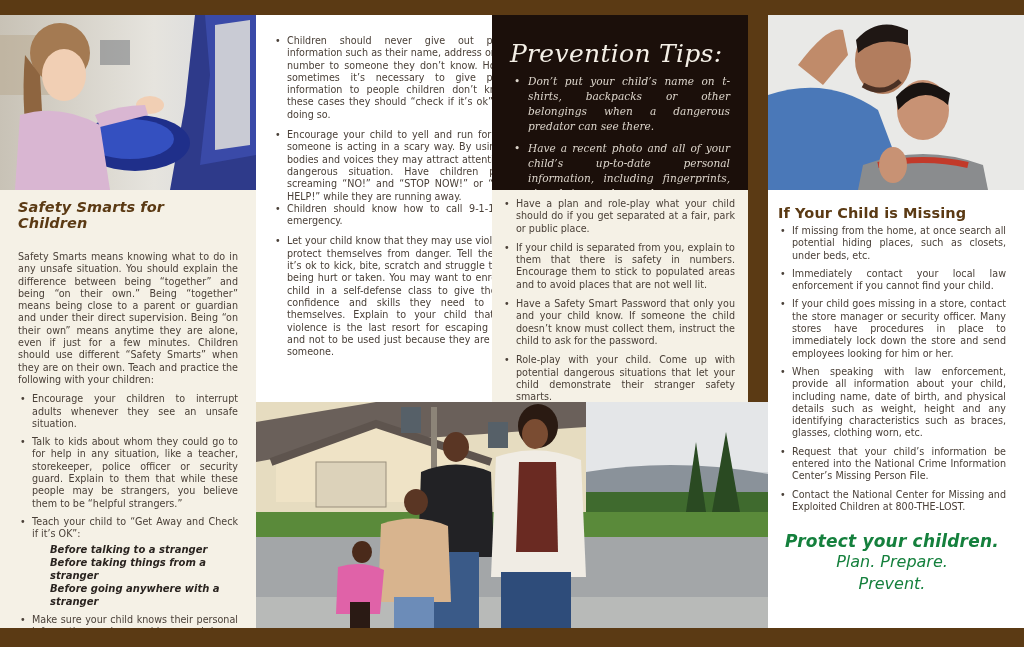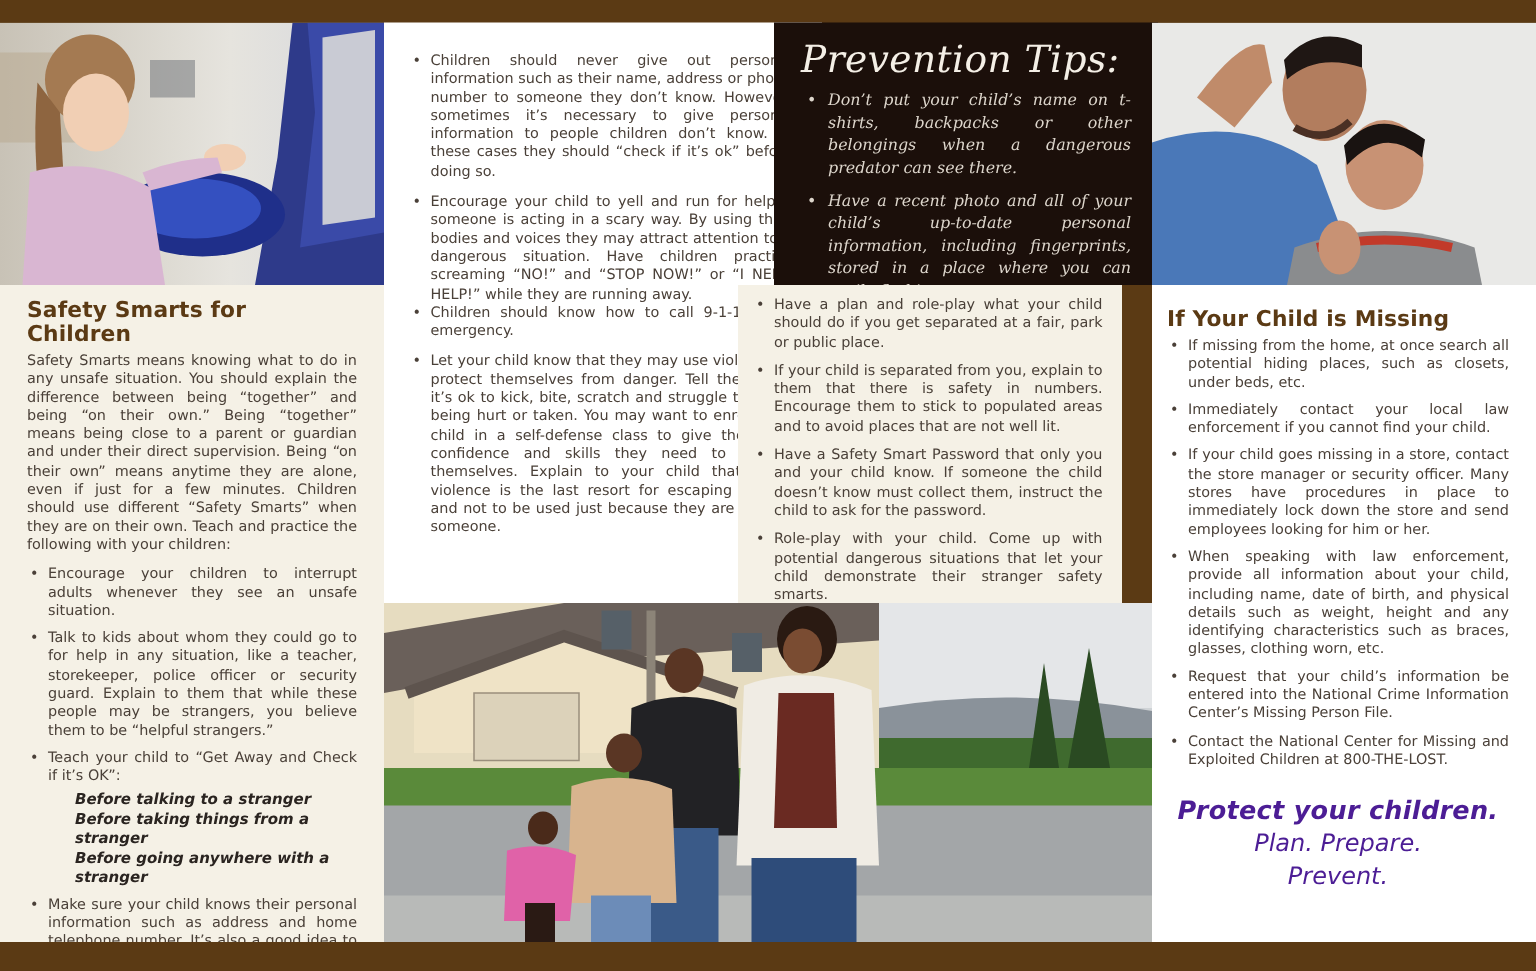--- a/index.html
+++ b/index.html
@@ -21,21 +21,21 @@
   ul.bullets { list-style: none; }
   ul.bullets li { position: relative; padding-left: 14px; margin-bottom: 6px; }
   ul.bullets li::before { content: "•"; position: absolute; left: 2px; top: 0; color: #4a4038; }
   .italics { font-style: italic; font-weight: bold; font-size: 10px; line-height: 13px; color: #2a2420; padding-left: 32px; margin: -2px 0 6px 0; }
 
   .tips-title { font-family: "DejaVu Serif", serif; font-style: italic; color: #f4efe6; font-size: 25px; letter-spacing: 0.3px; }
   ul.tips { list-style: none; }
   ul.tips li { position: relative; padding-left: 18px; margin-bottom: 7px; font-family: "DejaVu Serif", serif; font-style: italic; color: #ddd6cc; font-size: 10.6px; line-height: 15px; text-align: justify; }
   ul.tips li::before { content: "•"; position: absolute; left: 4px; top: 0; font-style: normal; }
 
-  .slogan { text-align: center; color: #4c1d95; }
+  .slogan { text-align: center; color: #15803d; }
   .slogan .s1 { font-weight: bold; font-style: italic; font-size: 17px; letter-spacing: 0.2px; }
   .slogan .s2, .slogan .s3 { font-style: italic; font-size: 16px; line-height: 22px; }
 </style>
 </head>
 <body>
 
 <div class="bar top"></div>
 
 <div class="photo" style="left:0;top:15px;width:256px;height:175px;">
   <svg width="256" height="175" viewBox="0 0 256 175">
@@ -56,21 +56,21 @@
     <ellipse cx="130" cy="124" rx="44" ry="20" fill="#3450c0"></ellipse>
     <ellipse cx="60" cy="38" rx="30" ry="30" fill="#a47a52"></ellipse>
     <ellipse cx="64" cy="60" rx="22" ry="26" fill="#f1cfb4"></ellipse>
     <path d="M25 40 Q20 100 32 150 L45 150 L40 60 Z" fill="#8e6540"></path>
     <path d="M20 100 Q60 88 100 110 L110 175 L15 175 Z" fill="#d9b6d2"></path>
     <ellipse cx="150" cy="90" rx="14" ry="9" fill="#f1cfb4"></ellipse>
     <path d="M95 100 Q120 90 145 90 L148 100 L100 112 Z" fill="#d9b6d2"></path>
   </svg>
 </div>
 <div class="panel cream" style="left:0;top:190px;width:256px;height:438px;padding:9px 18px 0 18px;">
-  <h2 class="sec" style="margin-bottom:4px;">Safety Smarts for Children</h2>
+  <h2 class="sec" style="margin-bottom:20px;font-style:italic;">Safety Smarts for Children</h2>
   <p class="body" style="margin-bottom:7px;">Safety Smarts means knowing what to do in any unsafe situation. You should explain the difference between being “together” and being “on their own.” Being “together” means being close to a parent or guardian and under their direct supervision. Being “on their own” means anytime they are alone, even if just for a few minutes. Children should use different “Safety Smarts” when they are on their own. Teach and practice the following with your children:</p>
   <ul class="bullets">
     <li>Encourage your children to interrupt adults whenever they see an unsafe situation.</li>
     <li>Talk to kids about whom they could go to for help in any situation, like a teacher, storekeeper, police officer or security guard. Explain to them that while these people may be strangers, you believe them to be “helpful strangers.”</li>
     <li style="margin-bottom:4px;">Teach your child to “Get Away and Check if it’s OK”:</li>
   </ul>
   <div class="italics">
     <div>Before talking to a stranger</div>
     <div>Before taking things from a stranger</div>
     <div>Before going anywhere with a stranger</div>
@@ -82,21 +82,21 @@
 
 <div class="panel white" style="left:256px;top:15px;width:292px;height:387px;padding:20px 20px 0 17px;">
   <ul class="bullets">
     <li style="margin-bottom:8px;">Children should never give out personal information such as their name, address or phone number to someone they don’t know. However, sometimes it’s necessary to give personal information to people children don’t know. In these cases they should “check if it’s ok” before doing so.</li>
     <li style="margin-bottom:0;">Encourage your child to yell and run for help if someone is acting in a scary way. By using their bodies and voices they may attract attention to a dangerous situation. Have children practice screaming “NO!” and “STOP NOW!” or “I NEED HELP!” while they are running away.</li>
     <li style="margin-bottom:8px;">Children should know how to call 9-1-1 in an emergency.</li>
     <li>Let your child know that they may use violence to protect themselves from danger. Tell them that it’s ok to kick, bite, scratch and struggle to avoid being hurt or taken. You may want to enroll your child in a self-defense class to give them the confidence and skills they need to protect themselves. Explain to your child that using violence is the last resort for escaping danger and not to be used just because they are mad at someone.</li>
   </ul>
 </div>
 
-<div class="panel dark" style="left:516px;top:15px;width:256px;height:175px;padding:10px 18px 0 18px;">
+<div class="panel dark" style="left:492px;top:15px;width:256px;height:175px;padding:24px 18px 0 18px;">
   <div class="tips-title" style="margin-bottom:6px;">Prevention Tips:</div>
   <ul class="tips">
     <li>Don’t put your child’s name on t-shirts, backpacks or other belongings when a dangerous predator can see there.</li>
     <li>Have a recent photo and all of your child’s up-to-date personal information, including fingerprints, stored in a place where you can easily find it.</li>
   </ul>
 </div>
 <div class="panel cream" style="left:492px;top:190px;width:256px;height:212px;padding:8px 13px 0 10px;">
   <ul class="bullets">
     <li style="margin-bottom:7px;">Have a plan and role-play what your child should do if you get separated at a fair, park or public place.</li>
     <li style="margin-bottom:7px;">If your child is separated from you, explain to them that there is safety in numbers. Encourage them to stick to populated areas and to avoid places that are not well lit.</li>

